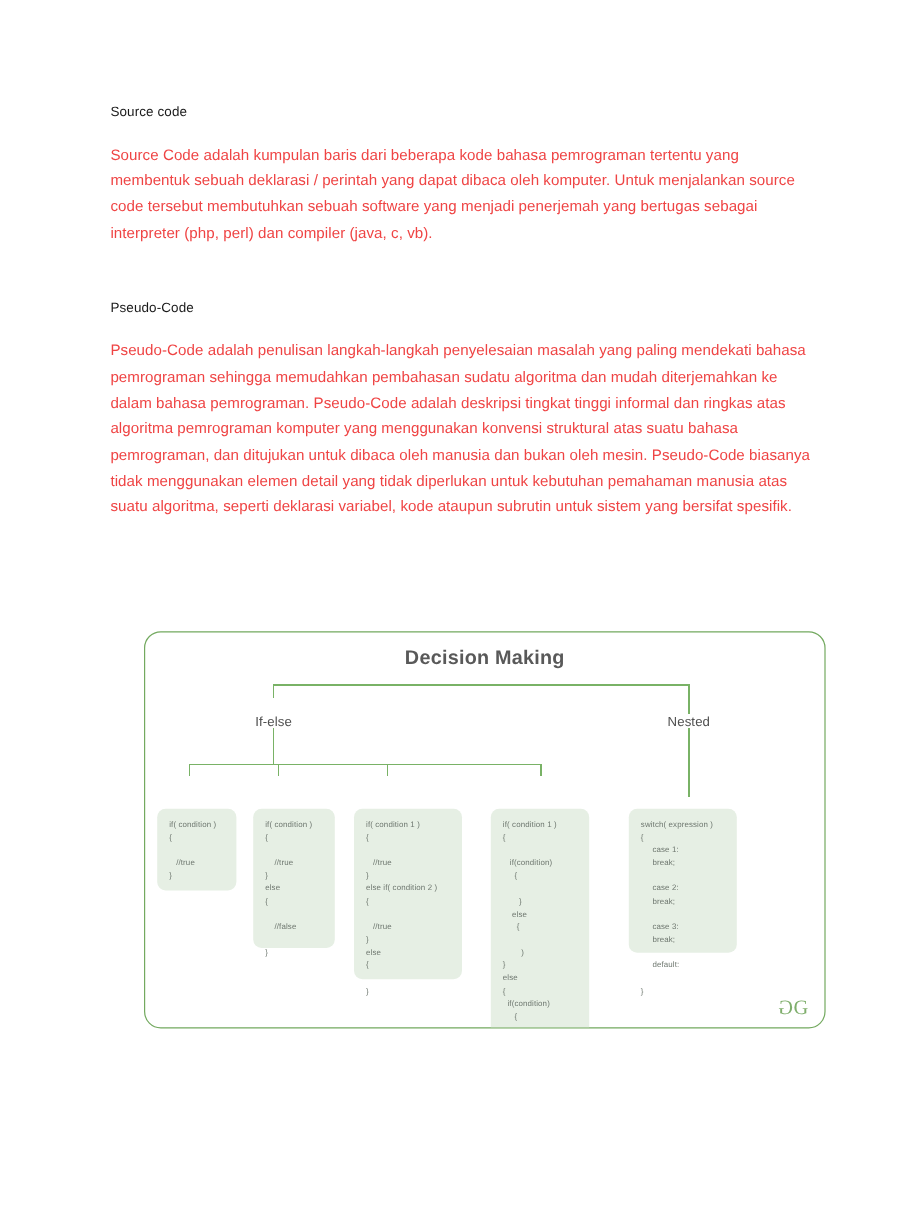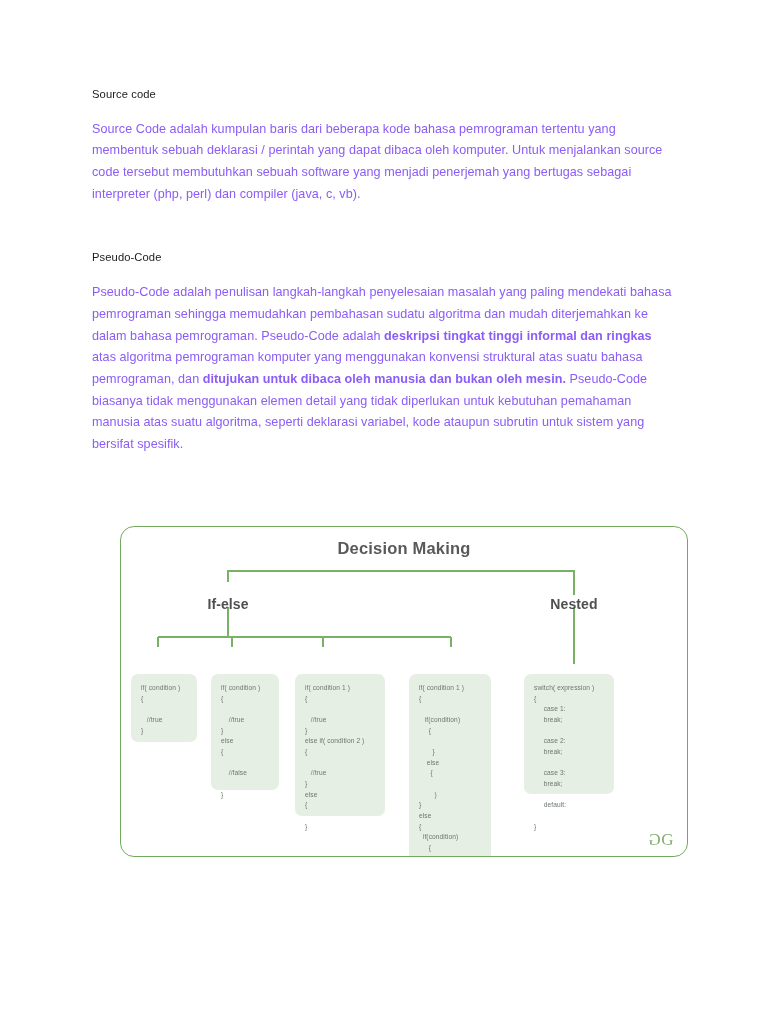--- a/index.html
+++ b/index.html
@@ -33,26 +33,26 @@
     font-size: 11.2px;
     line-height: 1.5;
     color: #1a1a1a;
     margin: 0 0 16px 0;
     letter-spacing: .1px;
   }
 
   .para {
     font-size: 12.6px;
     line-height: 1.72;
-    color: #8b5cf6;
+    color: #ef4444;
     margin: 0;
     text-align: left;
     letter-spacing: .05px;
   }
-  .para b { font-weight: bold; }
+  .para b { font-weight: normal; }
 
   .gap-block { height: 44px; }
 
   
   .figure {
     position: absolute;
     left: 120px;
     top: 526px;
     width: 568px;
   }
@@ -80,22 +80,22 @@
   .tree-svg {
     position: absolute;
     left: 0; top: 0;
     width: 568px;
     height: 331px;
     pointer-events: none;
   }
 
   .node-label {
     position: absolute;
-    font-size: 14px;
-    font-weight: bold;
+    font-size: 11px;
+    font-weight: normal;
     color: #4f4f4f;
     white-space: nowrap;
     transform: translateX(-50%);
     letter-spacing: .1px;
   }
   .node-label.lvl1 { top: 69px; }
   .node-label.lvl2 { top: 120px; margin-top: 43px; }
 
   .code-box {
     position: absolute;

